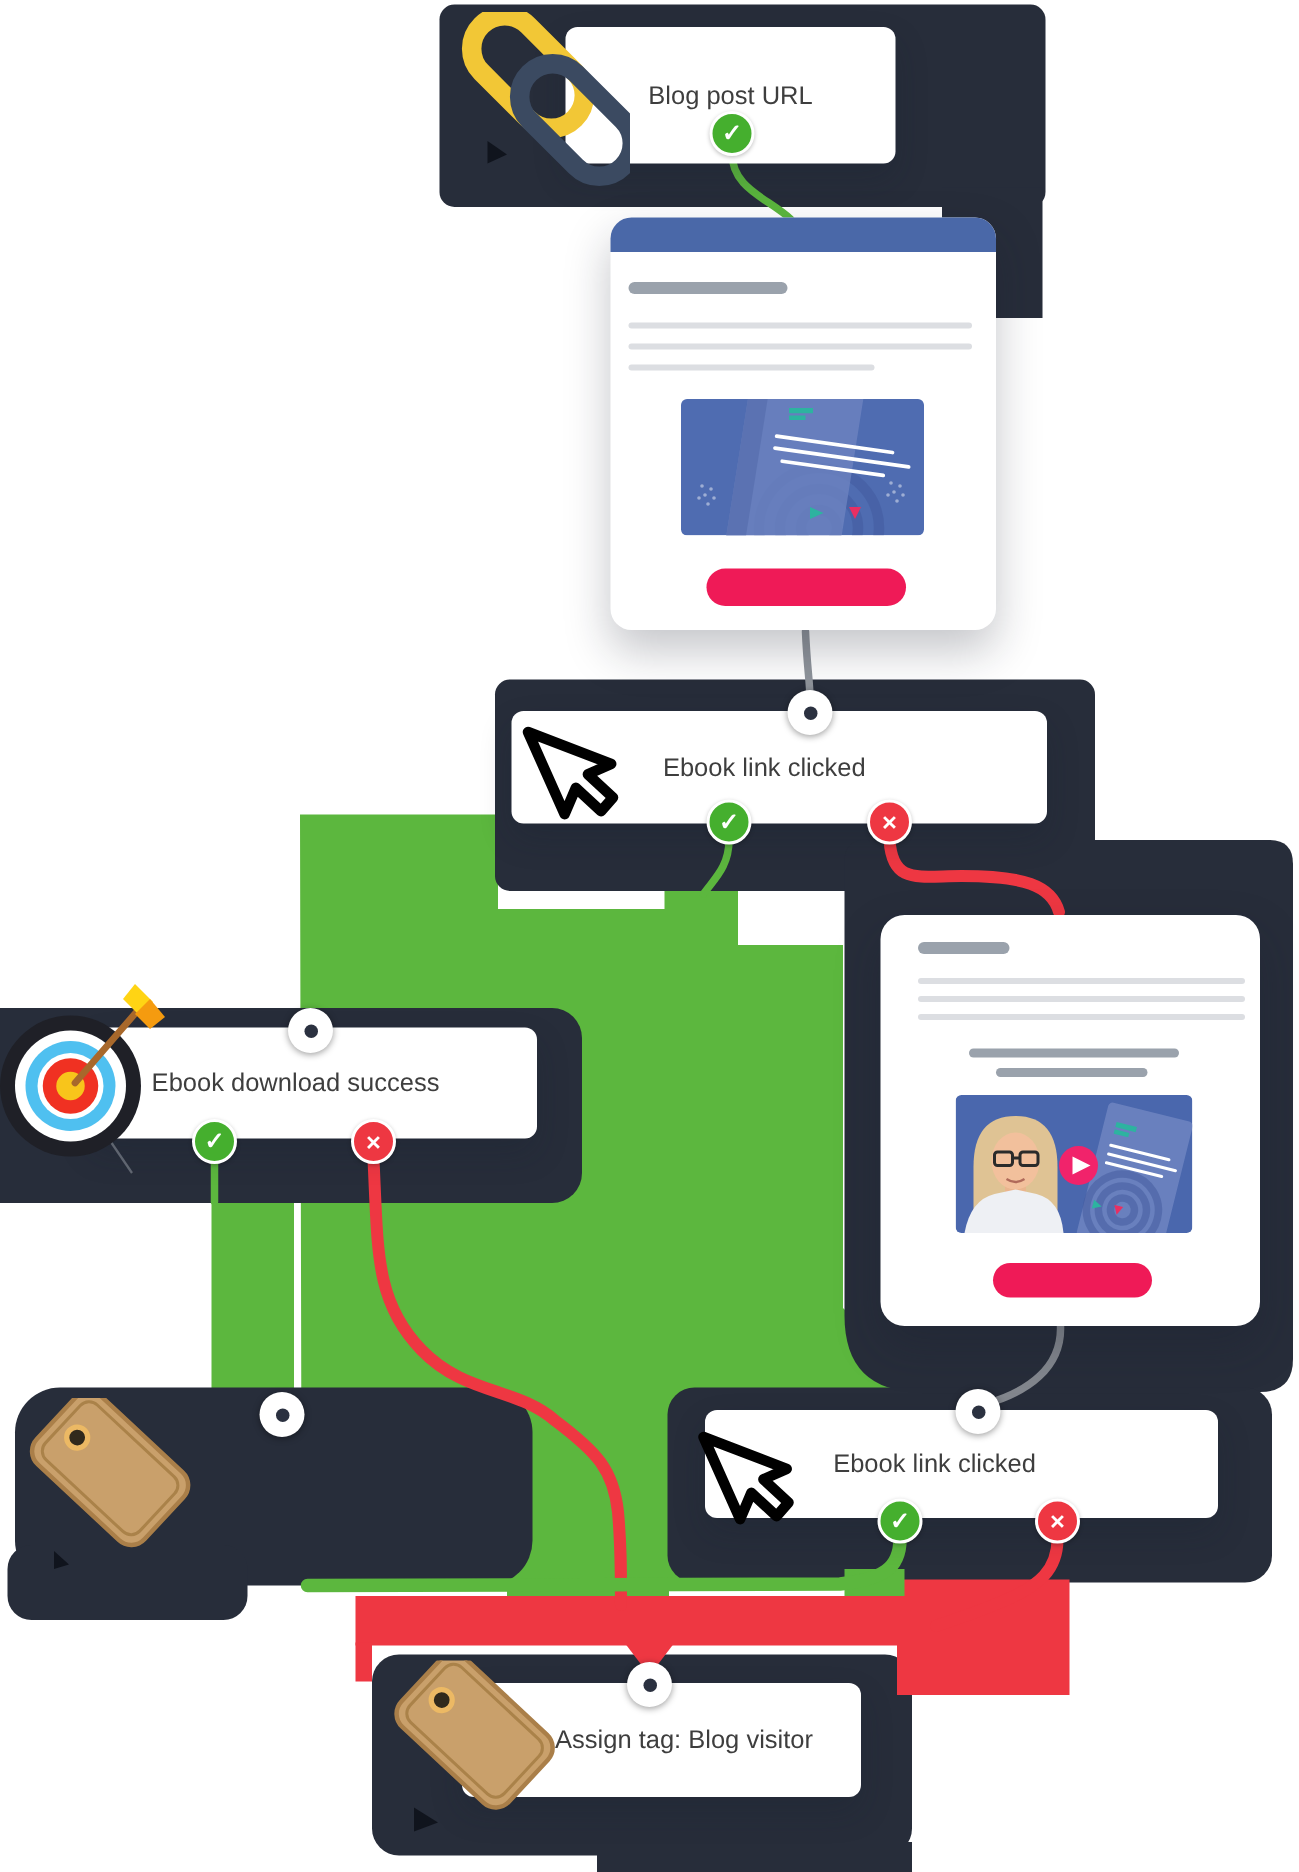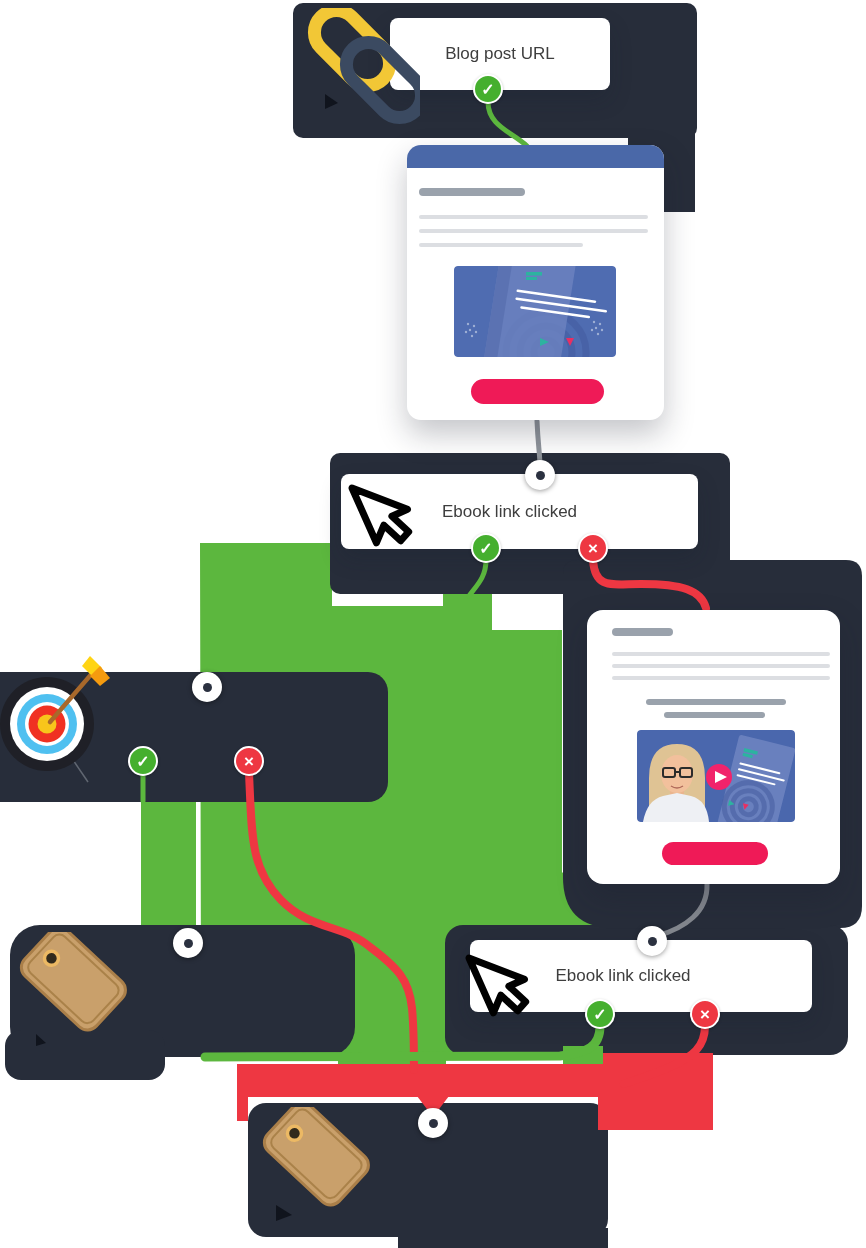--- a/index.html
+++ b/index.html
@@ -7,21 +7,21 @@
          font-family:"Liberation Sans",sans-serif;}
   .stage svg{display:block;}
   .bg{position:absolute;left:0;top:0;}
 
   
   .card{position:absolute;background:#fff;border-radius:8px;
         box-shadow:0 10px 22px rgba(22,28,45,.20);
         display:flex;align-items:center;justify-content:center;}
   .card .label{font-size:17px;color:#3e3e3e;position:relative;white-space:nowrap;}
 
-  #card-blog-url{left:390px;top:18px;width:220px;height:72px;justify-content:center;}
+  #card-blog-url{left:377px;top:18px;width:220px;height:91px;justify-content:center;}
   #card-ebook1{left:341px;top:474px;width:357px;height:75px;}
   #card-ebook1 .label{left:-10px;}
   #card-success{left:60px;top:685px;width:298px;height:74px;}
   #card-success .label{left:-12px;}
   #card-content-lead{left:80px;top:945px;width:251px;height:73px;}
   #card-content-lead .label{left:14px;}
   #card-ebook2{left:470px;top:940px;width:342px;height:72px;}
   #card-ebook2 .label{left:-18px;}
   #card-blog-visitor{left:308px;top:1122px;width:266px;height:76px;}
   #card-blog-visitor .label{left:15px;}
@@ -195,22 +195,28 @@
     </div>
     <div class="cta" style="left:75px;top:232px;width:106px;height:23px;border-radius:12px;"></div>
   </div>
 
   <div class="card" id="card-blog-url">
     <span class="label">Blog post URL</span>
   </div>
   <div class="card" id="card-ebook1">
     <span class="label">Ebook link clicked</span>
   </div>
+  <div class="card" id="card-success">
+    <span class="label">Ebook download success</span>
+  </div>
   <div class="card" id="card-ebook2">
     <span class="label">Ebook link clicked</span>
+  </div>
+  <div class="card" id="card-blog-visitor">
+    <span class="label">Assign tag: Blog visitor</span>
   </div>
 
   <svg class="icon" style="left:300px;top:8px;" width="120" height="130" viewBox="0 0 120 130">
     <g transform="rotate(-45 52 40)">
       <rect x="30" y="-4" width="44" height="88" rx="22" fill="none" stroke="#f2c736" stroke-width="13"></rect>
     </g>
     <g transform="rotate(-45 84 72)">
       <rect x="62" y="28" width="44" height="88" rx="22" fill="none" stroke="#3b4a61" stroke-width="13"></rect>
     </g>
   </svg>

